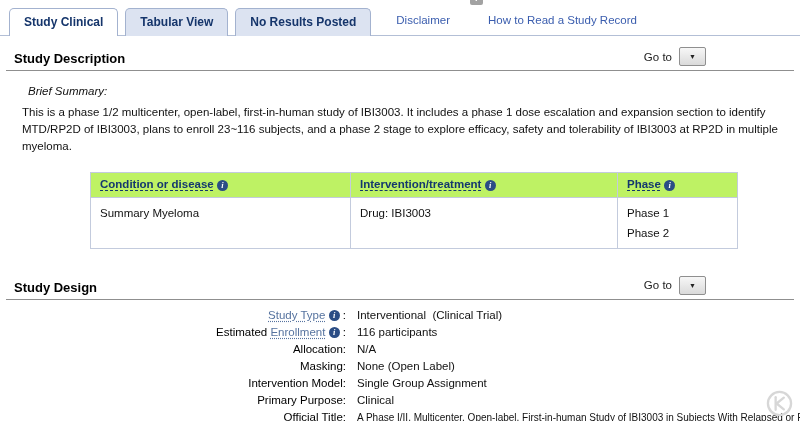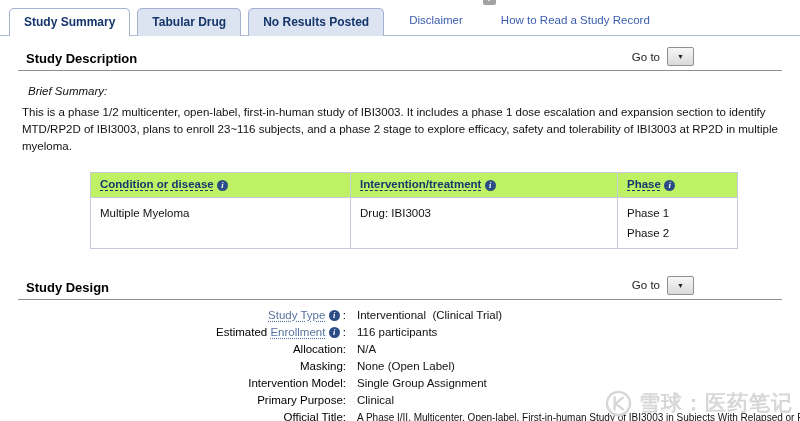--- a/index.html
+++ b/index.html
@@ -67,21 +67,21 @@
     cursor: pointer;
   }
 
   
   .section-head {
     display: flex;
     justify-content: space-between;
     align-items: flex-end;
     padding: 11px 0 4px 8px;
     border-bottom: 1px solid #8f8f8f;
-    margin: 0 18px;
+    margin: 0 6px;
   }
   .section-title { font-size: 13px; font-weight: bold; color: #000; }
   .goto {
     display: flex;
     align-items: center;
     gap: 7px;
     padding-right: 88px;
     color: #222;
     font-size: 11.5px;
   }
@@ -174,22 +174,22 @@
     font-weight: bold;
     letter-spacing: 1px;
     pointer-events: none;
     white-space: nowrap;
   }
 </style>
 </head>
 <body>
 
 <div class="tabbar">
-  <div class="tab active">Study Summary</div>
-  <div class="tab">Tabular Drug</div>
+  <div class="tab active">Study Clinical</div>
+  <div class="tab">Tabular View</div>
   <div class="tab">No Results Posted</div>
   <div class="tab-links">
     <a class="hlink">Disclaimer</a>
     <span class="howto">
         <span class="help-icon">
           <span>?</span>
         </span>
         <a class="hlink">How to Read a Study Record</a>
       </span>
   </div>
@@ -222,21 +222,21 @@
       <th><span class="th-text">Intervention/treatment</span> <span class="info-icon">
             <span>i</span>
           </span></th>
       <th><span class="th-text">Phase</span> <span class="info-icon">
             <span>i</span>
           </span></th>
     </tr>
   </thead>
   <tbody>
     <tr>
-      <td>Multiple Myeloma</td>
+      <td>Summary Myeloma</td>
       <td>Drug: IBI3003</td>
       <td>
         <div class="phase-line">Phase 1</div>
         <div class="phase-line">Phase 2</div>
       </td>
     </tr>
   </tbody>
 </table>
 
 <div class="section-head" style="margin-top:16px">
@@ -291,14 +291,13 @@
   </div>
 
 </div>
 
 <div class="watermark">
   <svg width="27" height="27" viewBox="0 0 28 28">
     <circle cx="14" cy="14" r="12" stroke="#d7d7d7" stroke-width="2.4" fill="none"></circle>
     <path d="M10 7.5 L10 20.5" stroke="#d7d7d7" stroke-width="2.4" fill="none" stroke-linecap="round"></path>
     <path d="M18.5 8 L11 14 L18.5 20" stroke="#d7d7d7" stroke-width="2.4" fill="none" stroke-linecap="round" stroke-linejoin="round"></path>
   </svg>
-  <span>雪球：医药笔记</span>
 </div>
 
 </body></html>

